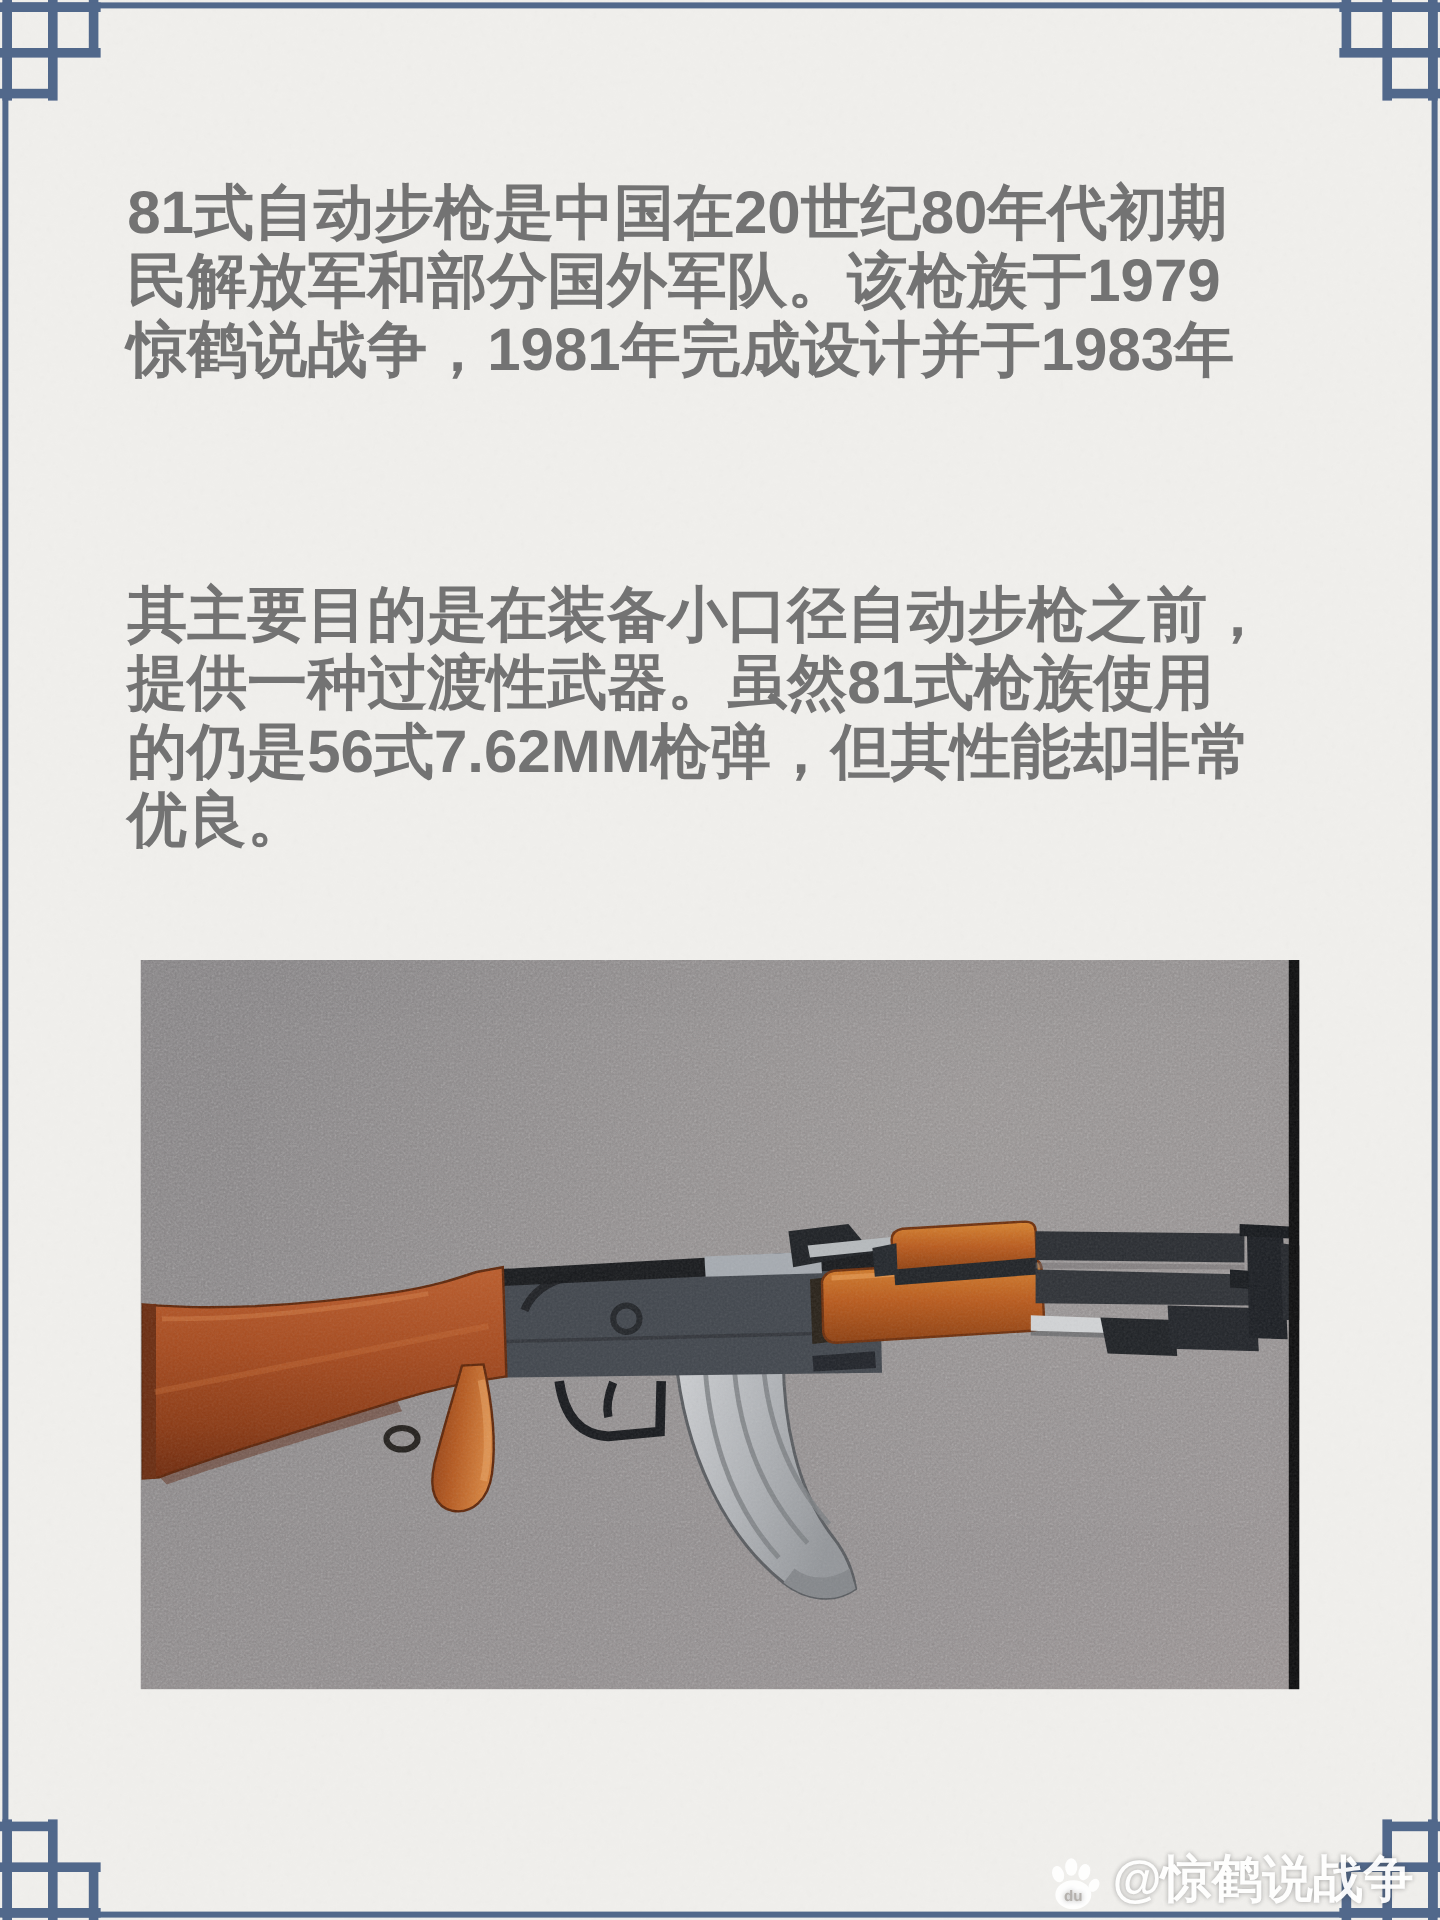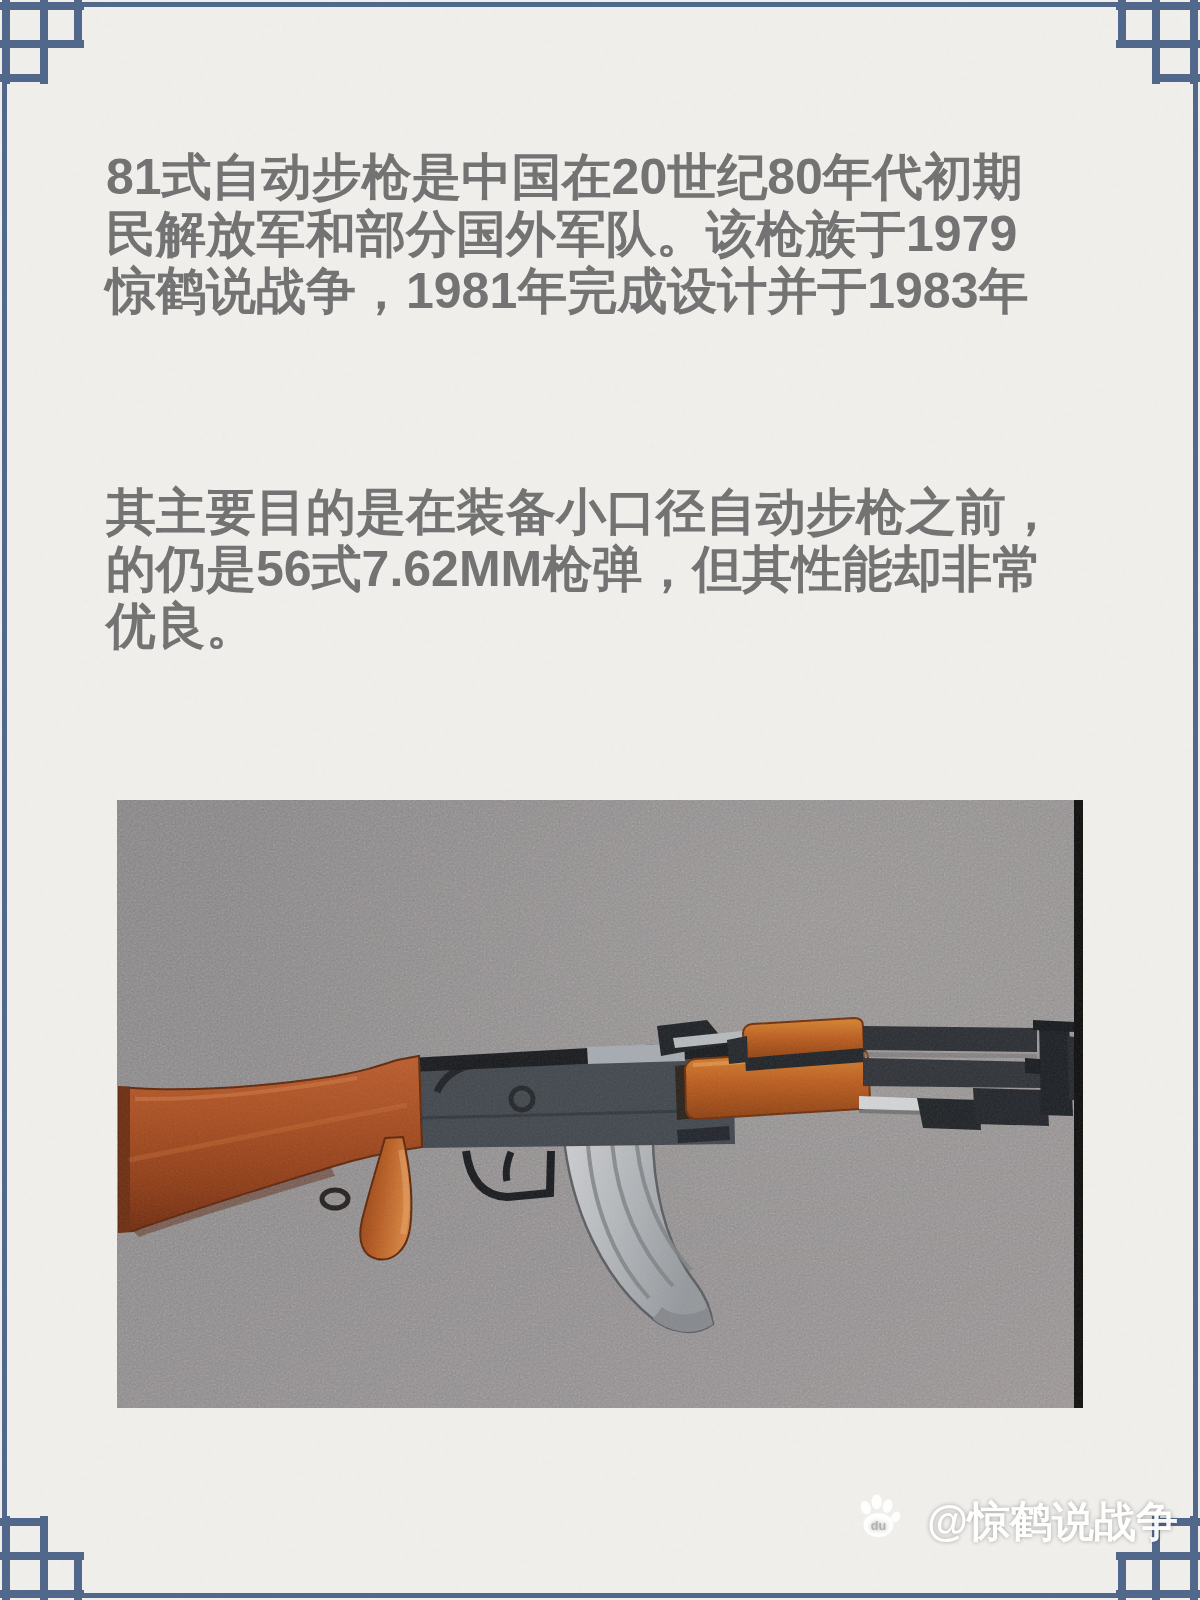--- a/index.html
+++ b/index.html
@@ -28,22 +28,22 @@
     letter-spacing:0px;
   }
   .para .line{white-space:nowrap;}
   .p1{top:149px;}
   .p2{top:484px;}
   .photo{
     position:absolute;left:117px;top:800px;width:966px;height:608px;
     z-index:4;overflow:hidden;
   }
   .watermark{
-    position:absolute;top:1494px;right:22px;z-index:6;
-    display:flex;align-items:flex-start;gap:25px;
+    position:absolute;top:1538px;right:22px;z-index:6;
+    display:flex;align-items:flex-end;gap:9px;
     color:#ffffff;opacity:.95;
     font-size:42px;font-weight:bold;
     text-shadow:0 0 4px rgba(60,60,60,.45);
   }
   .watermark svg{display:block;}
 </style>
 </head>
 <body>
 
 <div class="page">
@@ -100,20 +100,21 @@
   </svg>
 
   <div class="para p1">
     <div class="line">81式自动步枪是中国在20世纪80年代初期</div>
     <div class="line">民解放军和部分国外军队。该枪族于1979</div>
     <div class="line">惊鹤说战争，1981年完成设计并于1983年</div>
   </div>
 
   <div class="para p2">
     <div class="line">其主要目的是在装备小口径自动步枪之前，</div>
+    <div class="line">提供一种过渡性武器。虽然81式枪族使用</div>
     <div class="line">的仍是56式7.62MM枪弹，但其性能却非常</div>
     <div class="line">优良。</div>
   </div>
 
   <div class="photo">
     <svg viewBox="0 0 966 608" width="966" height="608">
       <defs>
         <linearGradient id="cg" x1="0" y1="0" x2="1" y2="1">
           <stop offset="0" stop-color="#868385"></stop>
           <stop offset="0.45" stop-color="#8f8b8c"></stop>

